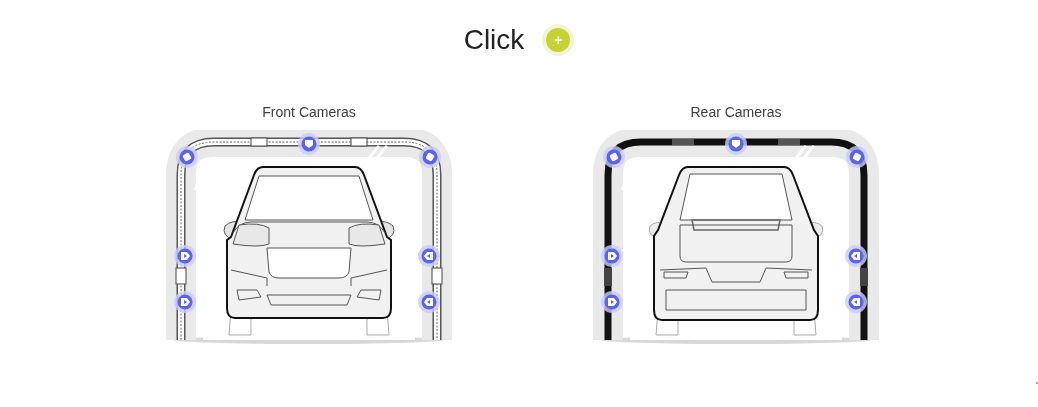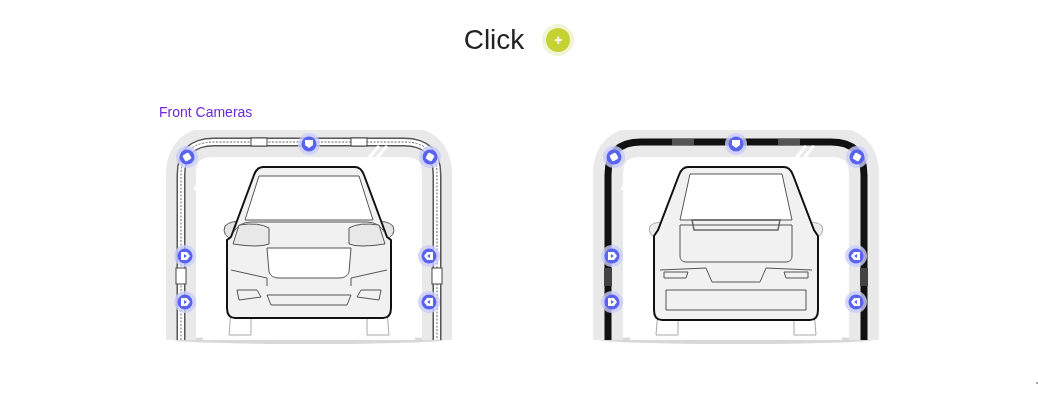--- a/index.html
+++ b/index.html
@@ -5,21 +5,21 @@
   html,body{margin:0;padding:0;background:#ffffff;}
   body{width:1038px;height:407px;position:relative;overflow:hidden;font-family:"Liberation Sans","DejaVu Sans",sans-serif;color:#1f1f1f;}
   .headline{position:absolute;left:0;top:20px;width:1038px;height:40px;display:flex;align-items:center;justify-content:center;font-size:28px;color:#222;}
   .headline .w1{margin-right:18px;}
   .headline .w2{margin-left:22px;}
   .plus-btn{width:32px;height:32px;border-radius:50%;background:#f1f5d5;display:flex;align-items:center;justify-content:center;cursor:pointer;}
   .plus-btn .inner{width:24px;height:24px;border-radius:50%;background:#c5d234;color:#fff;font-size:14px;line-height:24px;text-align:center;font-weight:bold;}
   .panel{position:absolute;top:100px;width:300px;height:250px;}
   .panel.front{left:159px;}
   .panel.rear{left:586px;}
-  .panel-title{position:absolute;top:4px;left:0;width:300px;font-size:14px;color:#6d28d9;}
+  .panel-title{position:absolute;top:4px;left:0;width:300px;text-align:center;font-size:14px;color:#404040;}
   .panel svg{position:absolute;left:0;top:30px;}
   .cam{cursor:pointer;}
   .foot-mark{position:absolute;left:1036px;top:382px;width:2px;height:2px;background:#9ab;}
 </style>
 </head>
 <body>
 
 <div class="headline">
   <span class="w1">Click</span>
   <div class="plus-btn">
@@ -105,20 +105,21 @@
           <circle cx="270" cy="172" r="11" fill="#c9ccfb" opacity=".8"></circle>
           <circle cx="270" cy="172" r="7.5" fill="#5a63f0"></circle>
           <path d="M274,168 L268,168 L265,172 L268,176 L274,176 Z" fill="#fff"></path>
           <path d="M271,170 L268,172 L271,174Z" fill="#5a63f0"></path>
         </g>
     </g>
   </svg>
 </div>
 
 <div class="panel rear">
+  <div class="panel-title">Rear Cameras</div>
   <svg width="300" height="220" viewBox="0 0 300 220">
     <ellipse cx="150" cy="210" rx="135" ry="4" fill="#d8d8d8"></ellipse>
     <g>
       <path d="M22,210 L22,45 Q22,12 55,12 L245,12 Q278,12 278,45 L278,210" fill="none" stroke="#e9e9e9" stroke-width="30"></path>
       <path d="M44,210 L44,50 Q44,30 64,30 L236,30 Q256,30 256,50 L256,210" fill="#ffffff" stroke="none"></path>
       <path d="M22,210 L22,45 Q22,12 55,12 L245,12 Q278,12 278,45 L278,210" fill="none" stroke="#111" stroke-width="7"></path>
       <rect x="86" y="9" width="22" height="6" fill="#555"></rect>
       <rect x="192" y="9" width="22" height="6" fill="#555"></rect>
       <rect x="18" y="138" width="8" height="18" fill="#444"></rect>
       <rect x="274" y="138" width="8" height="18" fill="#444"></rect>

